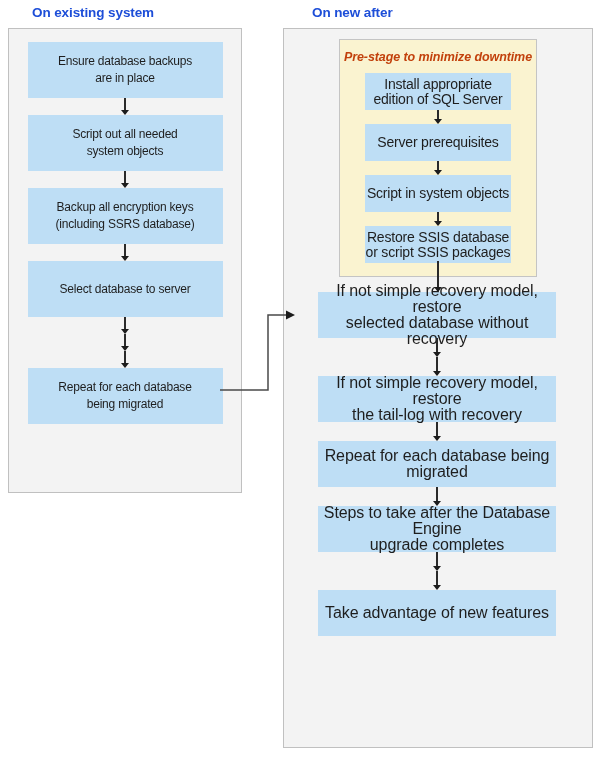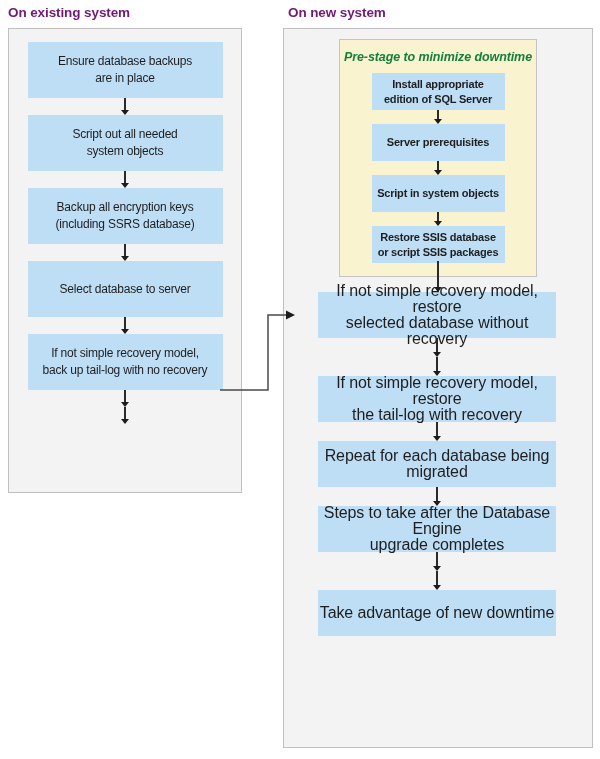--- a/index.html
+++ b/index.html
@@ -6,22 +6,23 @@
   .canvas{
     position:relative;
     width:600px;height:759px;
     background:#ffffff;
     font-family:"Liberation Sans", sans-serif;
     color:#1e1e1e;
     overflow:hidden;
   }
   .col-title{
     position:absolute;top:5px;
-    font-size:13.5px;font-weight:bold;color:#701a75;
+    font-size:13.5px;font-weight:bold;color:#1d4ed8;
     letter-spacing:-0.1px;
+    margin-left:24px;
   }
   .col-title.left{left:8px;}
   .col-title.right{left:288px;}
 
   .panel{
     position:absolute;
     background:#f3f3f3;
     border:1px solid #c0c0c0;
     box-sizing:border-box;
   }
@@ -45,24 +46,24 @@
 
   .prestage{
     position:absolute;top:10px;left:55px;width:198px;height:238px;
     background:#faf3d0;border:1px solid #c4c4c4;
     box-sizing:border-box;
     display:flex;flex-direction:column;align-items:center;
     padding-top:8px;
   }
   .prestage-title{
     font-size:12.5px;font-weight:bold;font-style:italic;
-    color:#15803d;line-height:18px;margin-bottom:7px;
+    color:#c2410c;line-height:18px;margin-bottom:7px;
     letter-spacing:-0.1px;
   }
-  .prestage .box{width:133px;height:37px;font-size:11px;line-height:15px;font-weight:bold;}
+  .prestage .box{width:146px;height:37px;font-size:14px;line-height:15px;}
 
   .big-stack{
     position:absolute;top:263px;left:11px;width:284px;
     display:flex;flex-direction:column;align-items:center;
   }
   .big-stack .box{width:238px;height:46px;font-size:16px;line-height:16px;letter-spacing:-0.1px;}
 
   
   .arrow-down{position:relative;width:9px;flex:none;}
   .arrow-down::before{
@@ -85,38 +86,38 @@
   }
 
   .elbow{position:absolute;left:220px;top:305px;z-index:3;}
 </style>
 </head>
 <body>
 
 <div class="canvas">
 
   <div class="col-title left">On existing system</div>
-  <div class="col-title right">On new system</div>
+  <div class="col-title right">On new after</div>
 
   <div class="panel left-panel">
     <div class="box">Ensure database backups
 are in place</div>
     <div class="arrow-down h17"></div>
     <div class="box">Script out all needed
 system objects</div>
     <div class="arrow-down h17"></div>
     <div class="box">Backup all encryption keys
 (including SSRS database)</div>
     <div class="arrow-down h17"></div>
     <div class="box">Select database to server</div>
     <div class="arrow-down h17"></div>
-    <div class="box">If not simple recovery model,
-back up tail-log with no recovery</div>
     <div class="arrow-down h17"></div>
     <div class="arrow-down h17"></div>
+    <div class="box">Repeat for each database
+being migrated</div>
   </div>
 
   <div class="panel right-panel">
 
     <div class="prestage">
       <div class="prestage-title">Pre-stage to minimize downtime</div>
       <div class="box">Install appropriate
 edition of SQL Server</div>
       <div class="arrow-down h14"></div>
       <div class="box">Server prerequisites</div>
@@ -136,21 +137,21 @@
       <div class="arrow-down h19"></div>
       <div class="box">If not simple recovery model, restore
 the tail-log with recovery</div>
       <div class="arrow-down h19"></div>
       <div class="box">Repeat for each database being migrated</div>
       <div class="arrow-down h19"></div>
       <div class="box">Steps to take after the Database Engine
 upgrade completes</div>
       <div class="arrow-down h19"></div>
       <div class="arrow-down h19"></div>
-      <div class="box">Take advantage of new downtime</div>
+      <div class="box">Take advantage of new features</div>
     </div>
   </div>
 
   <svg class="elbow" width="80" height="95" viewBox="0 0 80 95">
     <path d="M0 85 H48 V10 H66" fill="none" stroke="#4a4a4a" stroke-width="1.5"></path>
     <polygon points="66,5.5 75,10 66,14.5" fill="#1c1c1c"></polygon>
   </svg>
 
 </div>
 

